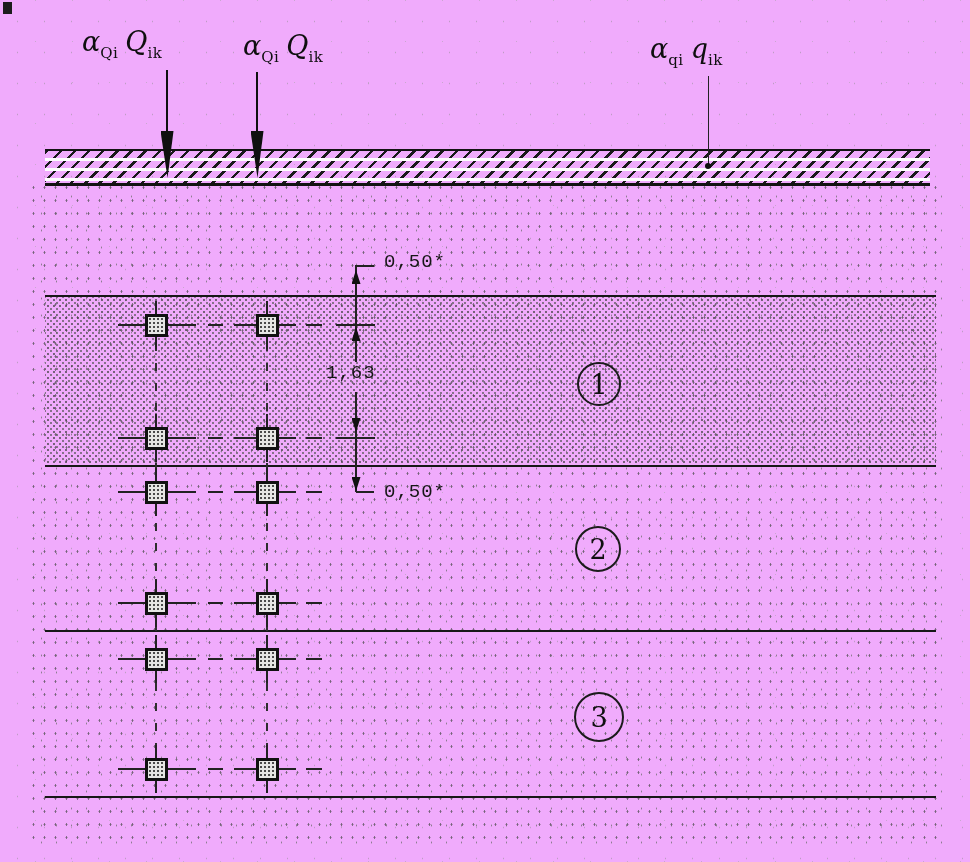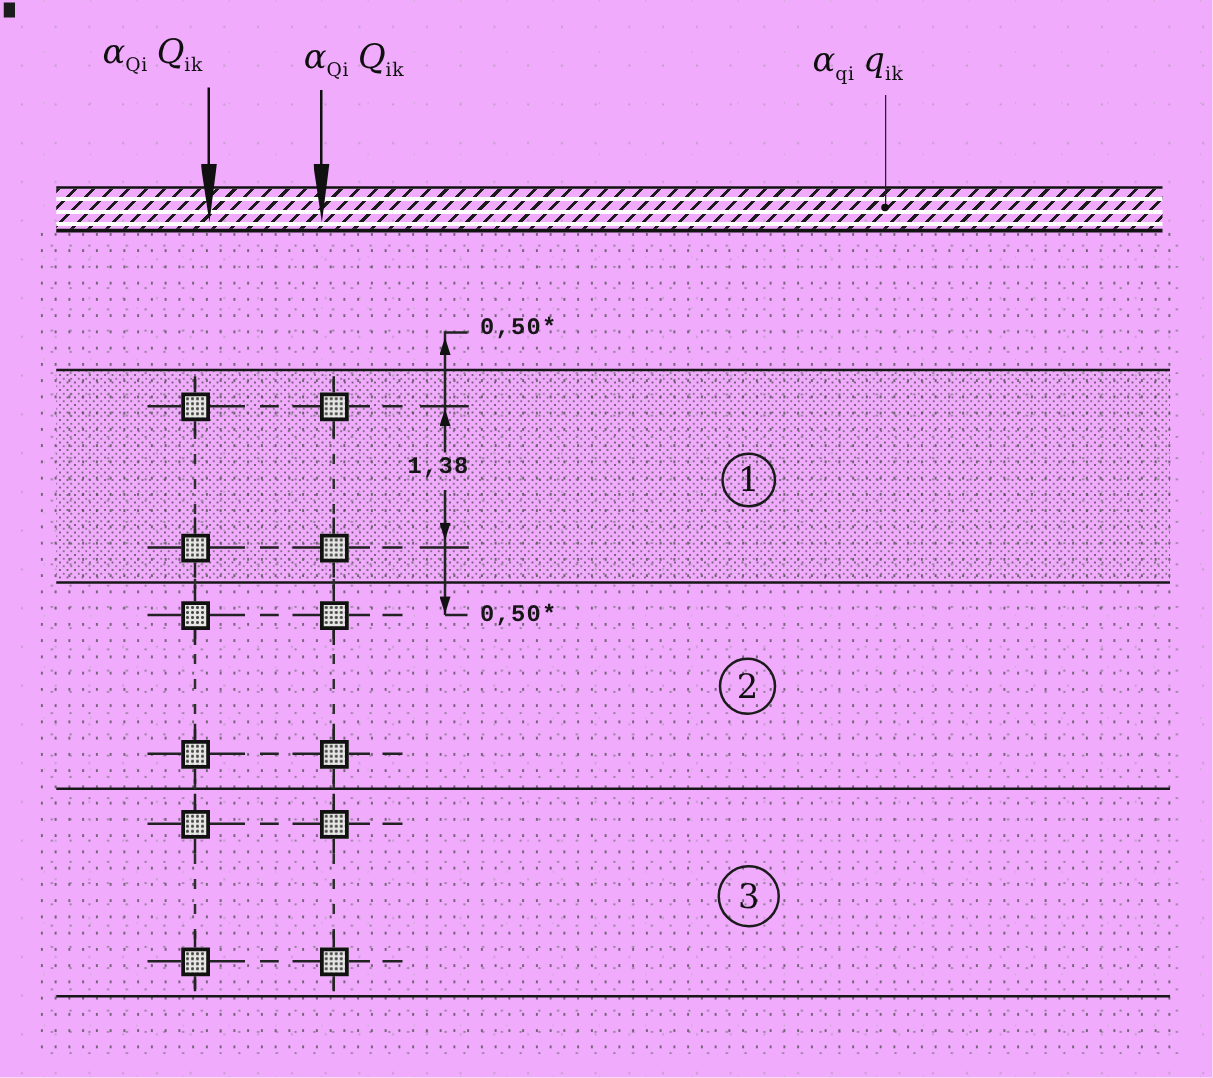--- a/index.html
+++ b/index.html
@@ -61,21 +61,21 @@
   }
   .tri{position:absolute;width:9px;background:#111;}
   .tri.up{height:14px;clip-path:polygon(50% 0,100% 100%,0 100%);}
   .tri.down{height:14px;clip-path:polygon(0 0,100% 0,50% 100%);}
   .spike{
     position:absolute;width:13px;height:47px;background:#101010;
     clip-path:polygon(0 0,100% 0,54% 100%);
   }
   .dot{position:absolute;width:6px;height:6px;border-radius:50%;background:#0e0e0e;}
   .dim-text{
-    position:absolute;font-family:"Liberation Mono", monospace;font-weight:700;
+    position:absolute;font-family:"Liberation Mono", monospace;font-weight:400;
     font-size:19px;letter-spacing:1px;color:#161616;white-space:nowrap;
   }
   .load-label{position:absolute;white-space:nowrap;color:#0f0f0f;}
   .load-label .alpha{font-style:italic;font-size:27px;}
   .load-label .sym{font-style:italic;font-size:27px;margin-left:7px;}
   .load-label .sub{font-size:15px;vertical-align:-7px;letter-spacing:.5px;}
   .lane-circle{
     position:absolute;border:2.5px solid #1b1b1b;border-radius:50%;
     display:flex;align-items:center;justify-content:center;
     font-size:27px;color:#101010;box-sizing:border-box;
@@ -98,21 +98,21 @@
     <span class="alpha">α</span><span class="sub">Qi</span><span class="sym">Q</span><span class="sub">ik</span>
   </div>
   <div class="load-label" style="left:243px;top:30px;">
     <span class="alpha">α</span><span class="sub">Qi</span><span class="sym">Q</span><span class="sub">ik</span>
   </div>
   <div class="load-label" style="left:650px;top:33px;">
     <span class="alpha">α</span><span class="sub">qi</span><span class="sym">q</span><span class="sub">ik</span>
   </div>
 
   <div class="dim-text" style="left:384px;top:251px;">0,50*</div>
-  <div class="dim-text" style="left:326px;top:362px;">1,38</div>
+  <div class="dim-text" style="left:326px;top:362px;">1,63</div>
   <div class="dim-text" style="left:384px;top:481px;">0,50*</div>
 
   <div class="lane-circle" style="left:577px;top:362px;width:44px;height:44px;">
       <span>1</span>
     </div>
   <div class="lane-circle" style="left:575px;top:526px;width:46px;height:46px;">
       <span>2</span>
     </div>
   <div class="lane-circle" style="left:574px;top:692px;width:50px;height:50px;">
       <span>3</span>

